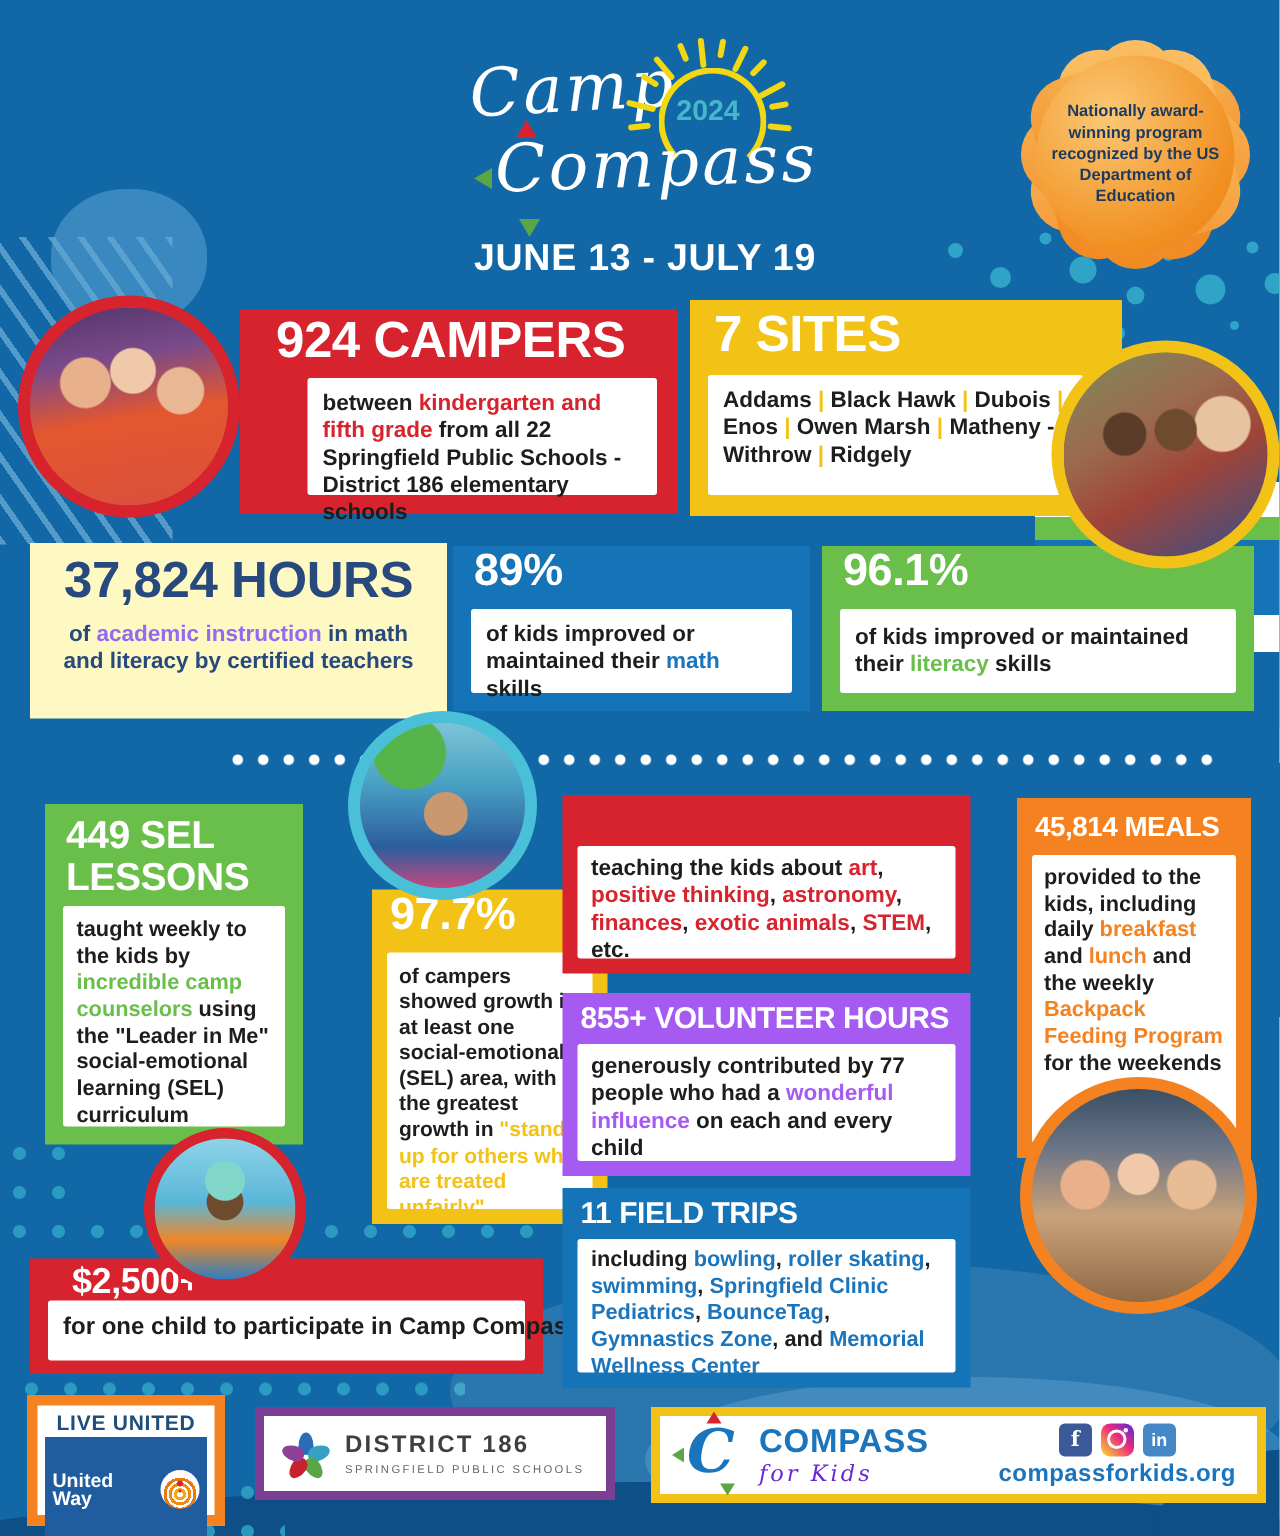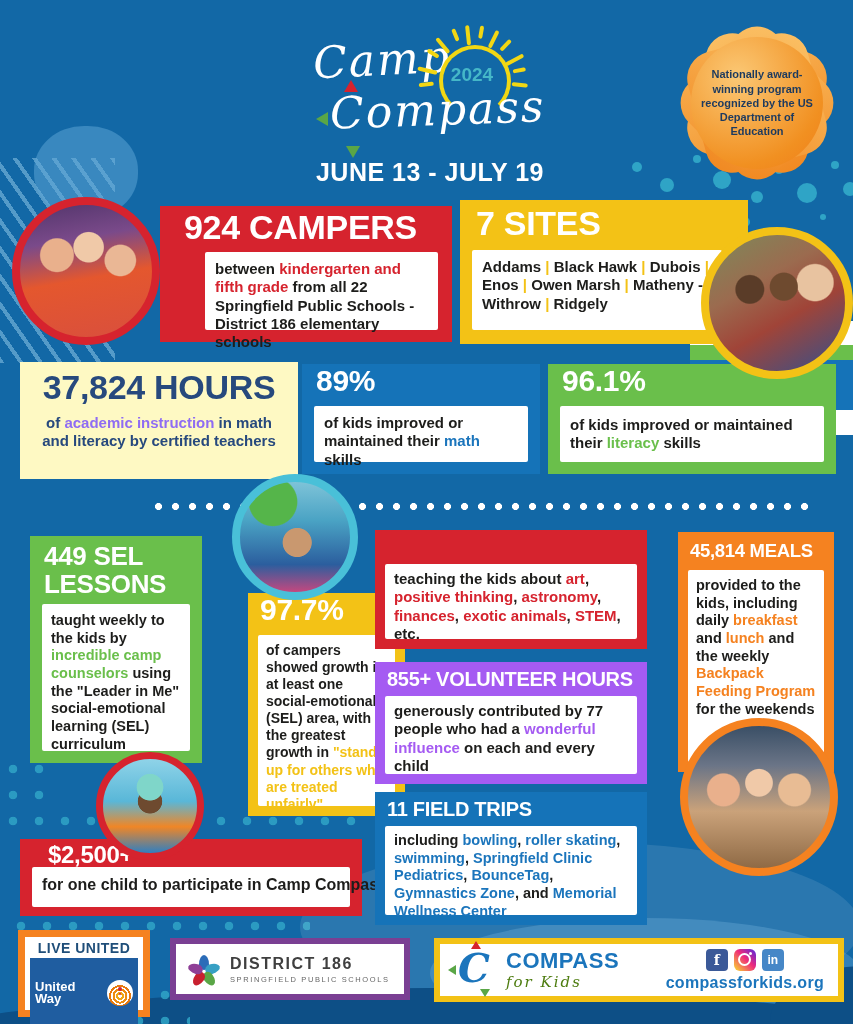--- a/index.html
+++ b/index.html
@@ -145,21 +145,21 @@
   #cfk-box{left:434px;top:938px;width:410px;height:64px;background:#fff;border:6px solid #f3c216;
     display:flex;align-items:center;padding:0 14px;gap:10px;}
   .cfk-logo{position:relative;width:42px;height:46px;flex:none;}
   .cfk-c{position:absolute;left:4px;top:-2px;color:#1b75bc;font-weight:bold;font-size:40px;
     font-family:"DejaVu Serif",serif;font-style:italic;line-height:46px;}
   .cfk-tri{position:absolute;width:0;height:0;}
   .cfk-tri.top{left:17px;top:-6px;border-left:5px solid transparent;border-right:5px solid transparent;border-bottom:8px solid #d6232e;}
   .cfk-tri.left{left:-6px;top:18px;border-top:5px solid transparent;border-bottom:5px solid transparent;border-right:8px solid #5aa646;}
   .cfk-tri.bot{left:26px;top:42px;border-left:5px solid transparent;border-right:5px solid transparent;border-top:8px solid #5aa646;}
   .cfk-name{color:#1b75bc;font-weight:bold;font-size:22px;letter-spacing:.5px;line-height:1;}
-  .cfk-sub{color:#4d7c0f;font-style:italic;font-size:15px;font-family:"DejaVu Serif",serif;letter-spacing:2px;margin-top:1px;}
+  .cfk-sub{color:#6d28d9;font-style:italic;font-size:15px;font-family:"DejaVu Serif",serif;letter-spacing:2px;margin-top:1px;}
   .cfk-spacer{flex:1;}
   .cfk-right{text-align:center;}
   .socials{display:flex;gap:6px;justify-content:center;}
   .soc{width:22px;height:22px;border-radius:4px;color:#fff;font-weight:bold;display:flex;
     align-items:center;justify-content:center;font-size:14px;}
   .soc-fb{background:#3b5998;font-family:"DejaVu Serif",serif;}
   .soc-ig{background:linear-gradient(45deg,#f9ce34 5%,#ee2a7b 55%,#6228d7 95%);border-radius:6px;position:relative;}
   .soc-ig::before{content:"";width:9px;height:9px;border:2px solid #fff;border-radius:50%;}
   .soc-ig::after{content:"";position:absolute;right:4px;top:3px;width:3px;height:3px;background:#fff;border-radius:50%;}
   .soc-li{background:#4687c7;font-size:12px;}

